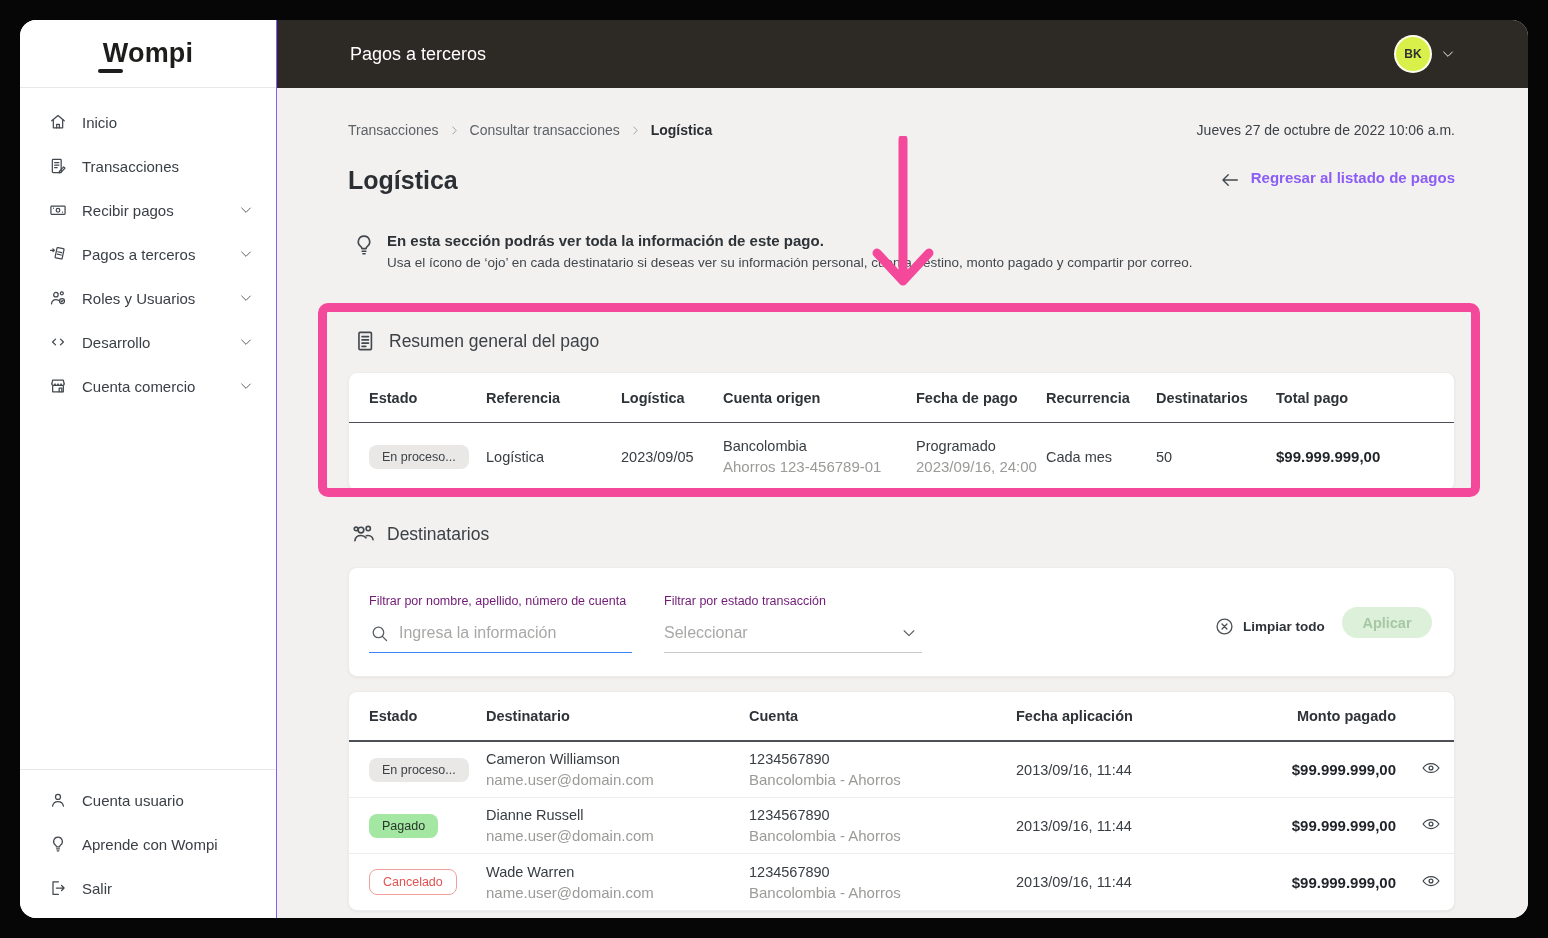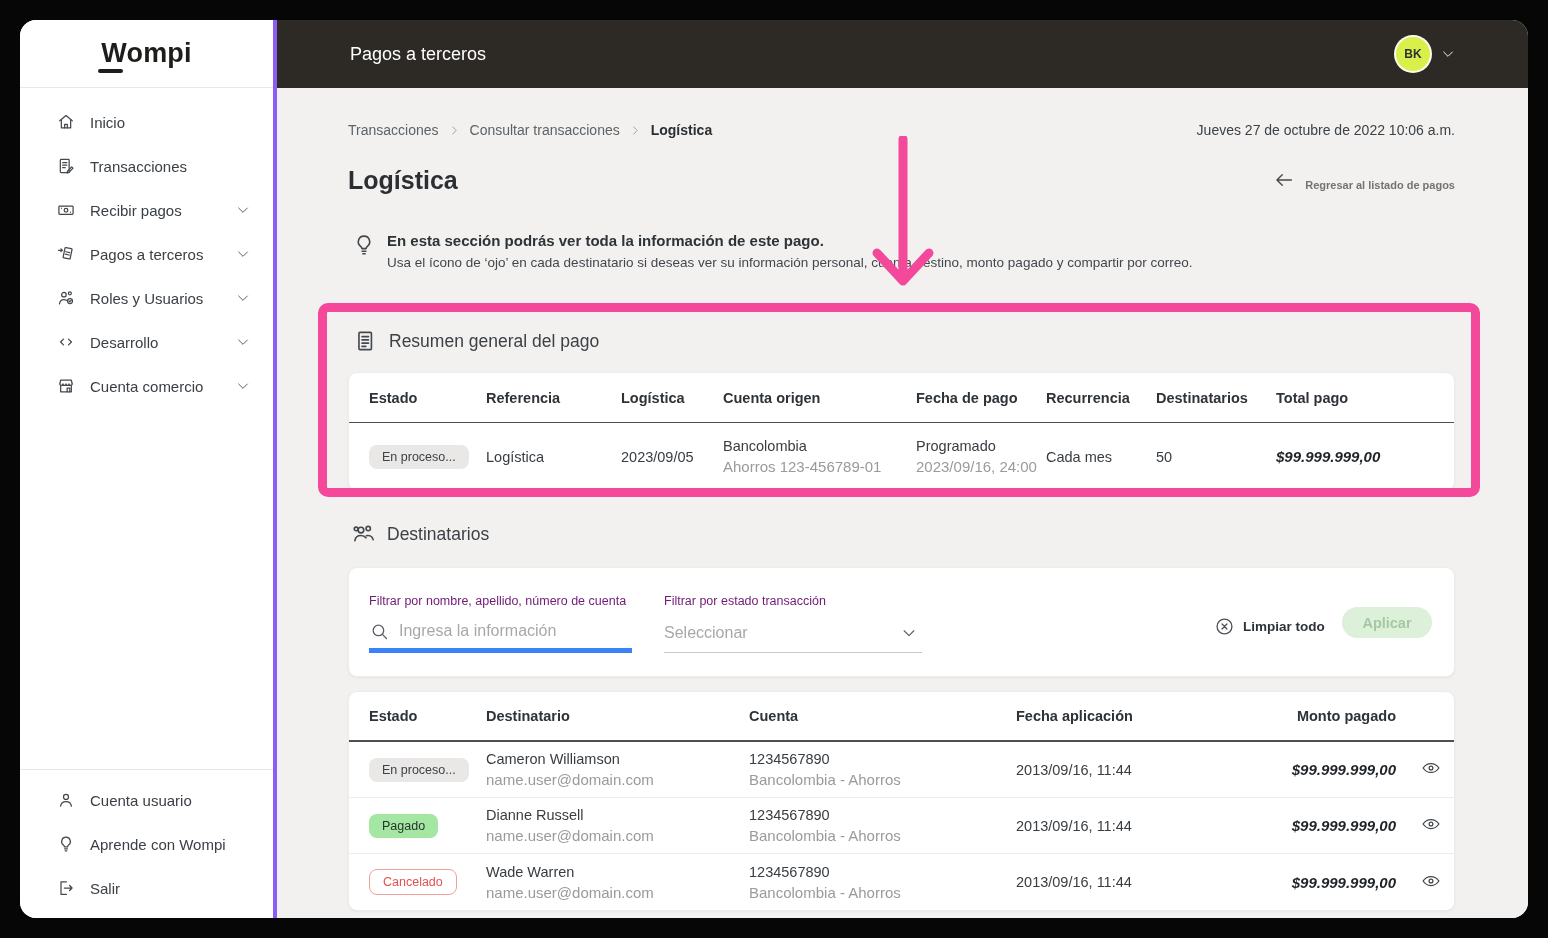--- a/index.html
+++ b/index.html
@@ -1,24 +1,24 @@
 <!DOCTYPE html>
 <html><head>
 <meta charset="utf-8">
 <style>
   * { margin:0; padding:0; box-sizing:border-box; }
   html,body { width:1548px; height:938px; background:#060606; font-family:"Liberation Sans","DejaVu Sans",sans-serif; overflow:hidden; }
   #app { position:absolute; left:20px; top:20px; width:1508px; height:898px; border-radius:16px; overflow:hidden; background:#f2f1ef; }
 
   
-  .sidebar { position:absolute; left:0; top:0; width:257px; height:898px; background:#ffffff; border-right:4px solid #8b5cf6; z-index:5; }
+  .sidebar { position:absolute; left:0; top:0; width:257px; height:898px; background:#ffffff; border-right:1px solid #8b5cf6; z-index:5; }
   .logo-wrap { height:68px; display:flex; align-items:center; justify-content:center; border-bottom:1px solid #e9e8e6; position:relative; }
   .logo { font-size:27px; font-weight:800; color:#1d1d1b; letter-spacing:.2px; }
   .logo-underline { position:absolute; left:78px; bottom:14px; width:25px; height:4px; background:#1d1d1b; border-radius:2px; }
-  .menu { padding-top:12px;padding-left:8px; }
+  .menu { padding-top:12px; }
   .menu-item { height:44px; display:flex; align-items:center; gap:14px; padding:0 22px 0 28px; cursor:pointer; color:#3b4046; }
   .menu-item .label { font-size:15px; color:#3b4046; }
   .menu-item .chev { margin-left:auto; color:#5a5f64; display:flex; }
   .ic { display:inline-flex; width:20px; height:20px; color:#43484e; flex:0 0 auto; }
   .ic svg { width:100%; height:100%; }
   .ic.big { width:26px; height:26px; }
   .sidebar-footer { position:absolute; left:0; bottom:8px; width:100%; border-top:1px solid #e9e8e6; padding-top:8px; }
 
   
   .topbar { position:absolute; left:257px; top:0; width:1251px; height:68px; background:#2d2a26; display:flex; align-items:center; padding:0 72px 0 73px; z-index:4; }
@@ -31,21 +31,21 @@
   .content { position:absolute; left:257px; top:68px; width:1251px; height:830px; background:#f2f1ef; }
   .page-head { position:absolute; left:71px; right:73px; top:34px; display:flex; justify-content:space-between; align-items:center; }
   .breadcrumb { display:flex; align-items:center; gap:9px; font-size:14px; color:#5d6268; }
   .breadcrumb .crumb { cursor:pointer; }
   .breadcrumb .crumb.current { color:#2b2f34; font-weight:700; cursor:default; }
   .breadcrumb .sep { width:13px; height:13px; color:#8d9196; display:flex; }
   .page-date { font-size:14px; color:#3c4147; }
 
   .title-row { position:absolute; left:71px; right:73px; top:72px; height:40px; display:flex; justify-content:space-between; align-items:center; }
   .page-title { font-size:25px; font-weight:700; color:#2b2f34; }
-  .back-link { display:flex; align-items:flex-end; gap:10px; font-size:11px; font-weight:600; color:#737373; cursor:pointer; }
+  .back-link { display:flex; align-items:flex-start; gap:10px; font-size:15px; font-weight:600; color:#8b5cf6; cursor:pointer; }
   .back-link .ic { width:22px; height:22px; }
 
   .info-block { position:absolute; left:74px; top:144px; display:flex; gap:10px; }
   .info-text .info-title { font-size:15px; font-weight:700; color:#2e3338; margin-bottom:6px; }
   .info-text .info-sub { font-size:13.5px; color:#42474d; }
 
   .section-head { position:absolute; display:flex; align-items:center; gap:10px; color:#3c4147; }
   .section-head .txt { font-size:17.5px; color:#3c4147; }
   #resumen-head { left:76px; top:240px; }
   #dest-head { left:74px; top:433px; }
@@ -53,33 +53,33 @@
   .card { background:#ffffff; border:1px solid #ececea; border-radius:9px; box-shadow:0 1px 3px rgba(0,0,0,.05); }
 
   
   .summary-card { position:absolute; left:71px; top:284px; width:1107px; overflow:hidden; }
   .sum-grid { display:grid; grid-template-columns:117px 135px 102px 193px 130px 110px 120px 1fr; padding-left:20px; align-items:center; }
   .sum-header { height:50px; border-bottom:1.5px solid #4c5054; }
   .sum-header .hc { font-size:14.5px; font-weight:600; color:#2e3338; }
   .sum-row { height:67px; }
   .cell-main { font-size:14.5px; color:#383d42; }
   .cell-sub { font-size:15px; color:#9a9a98; margin-top:4px; }
-  .amount { font-size:15px; font-weight:700; color:#1f2327;font-style:italic; }
+  .amount { font-size:15px; font-weight:700; color:#1f2327; }
 
   .badge { display:inline-block; font-size:12.5px; padding:5px 13px; border-radius:8px; white-space:nowrap; }
   .badge.processing { background:#e9e8e7; color:#3d4247; }
   .badge.paid { background:#a3e7a3; color:#27352a; }
   .badge.cancelled { background:#ffffff; color:#e05252; border:1px solid #f0a09c; }
 
   
   .filter-card { position:absolute; left:71px; top:479px; width:1107px; height:110px; }
   .f-label { position:absolute; font-size:12.5px; color:#701a75;text-align:right; }
   .f-label.l1 { left:20px; top:26px; }
   .f-label.l2 { left:315px; top:26px; }
-  .f-input-wrap { position:absolute; left:20px; top:46px; width:263px; height:39px; border-bottom:5px solid #3b82f6; display:flex; align-items:center; gap:9px;justify-content:center; }
+  .f-input-wrap { position:absolute; left:20px; top:46px; width:263px; height:39px; border-bottom:1px solid #3b82f6; display:flex; align-items:center; gap:9px;justify-content:center; }
   .f-input-wrap .ic { color:#5a5f64; width:21px; height:21px; }
   .f-input-wrap input { border:none; outline:none; flex:1; font-size:16px; color:#3c4147; background:transparent; font-family:inherit; }
   .f-input-wrap input::placeholder { color:#a9a8a6; }
   .f-select { position:absolute; left:315px; top:46px; width:258px; height:39px; border-bottom:1px solid #c9c8c6; display:flex; align-items:center; cursor:pointer; }
   .f-select .ph { font-size:16px; color:#a9a8a6; }
   .f-select .chev { margin-left:auto; margin-right:4px; color:#5a5f64; width:18px; height:18px; display:flex; }
   .clear-btn { position:absolute; left:865px; top:48px; display:flex; align-items:center; gap:8px; cursor:pointer; }
   .clear-btn .ic { width:21px; height:21px; color:#4c5054; }
   .clear-btn .txt { font-size:13.5px; font-weight:700; color:#2e3338; }
   .apply-btn { position:absolute; left:993px; top:39px; width:90px; height:31px; border:none; border-radius:16px; background:#ddf0da; color:#a7c8a4; font-size:14.5px; font-weight:600; font-family:inherit; cursor:default; }

